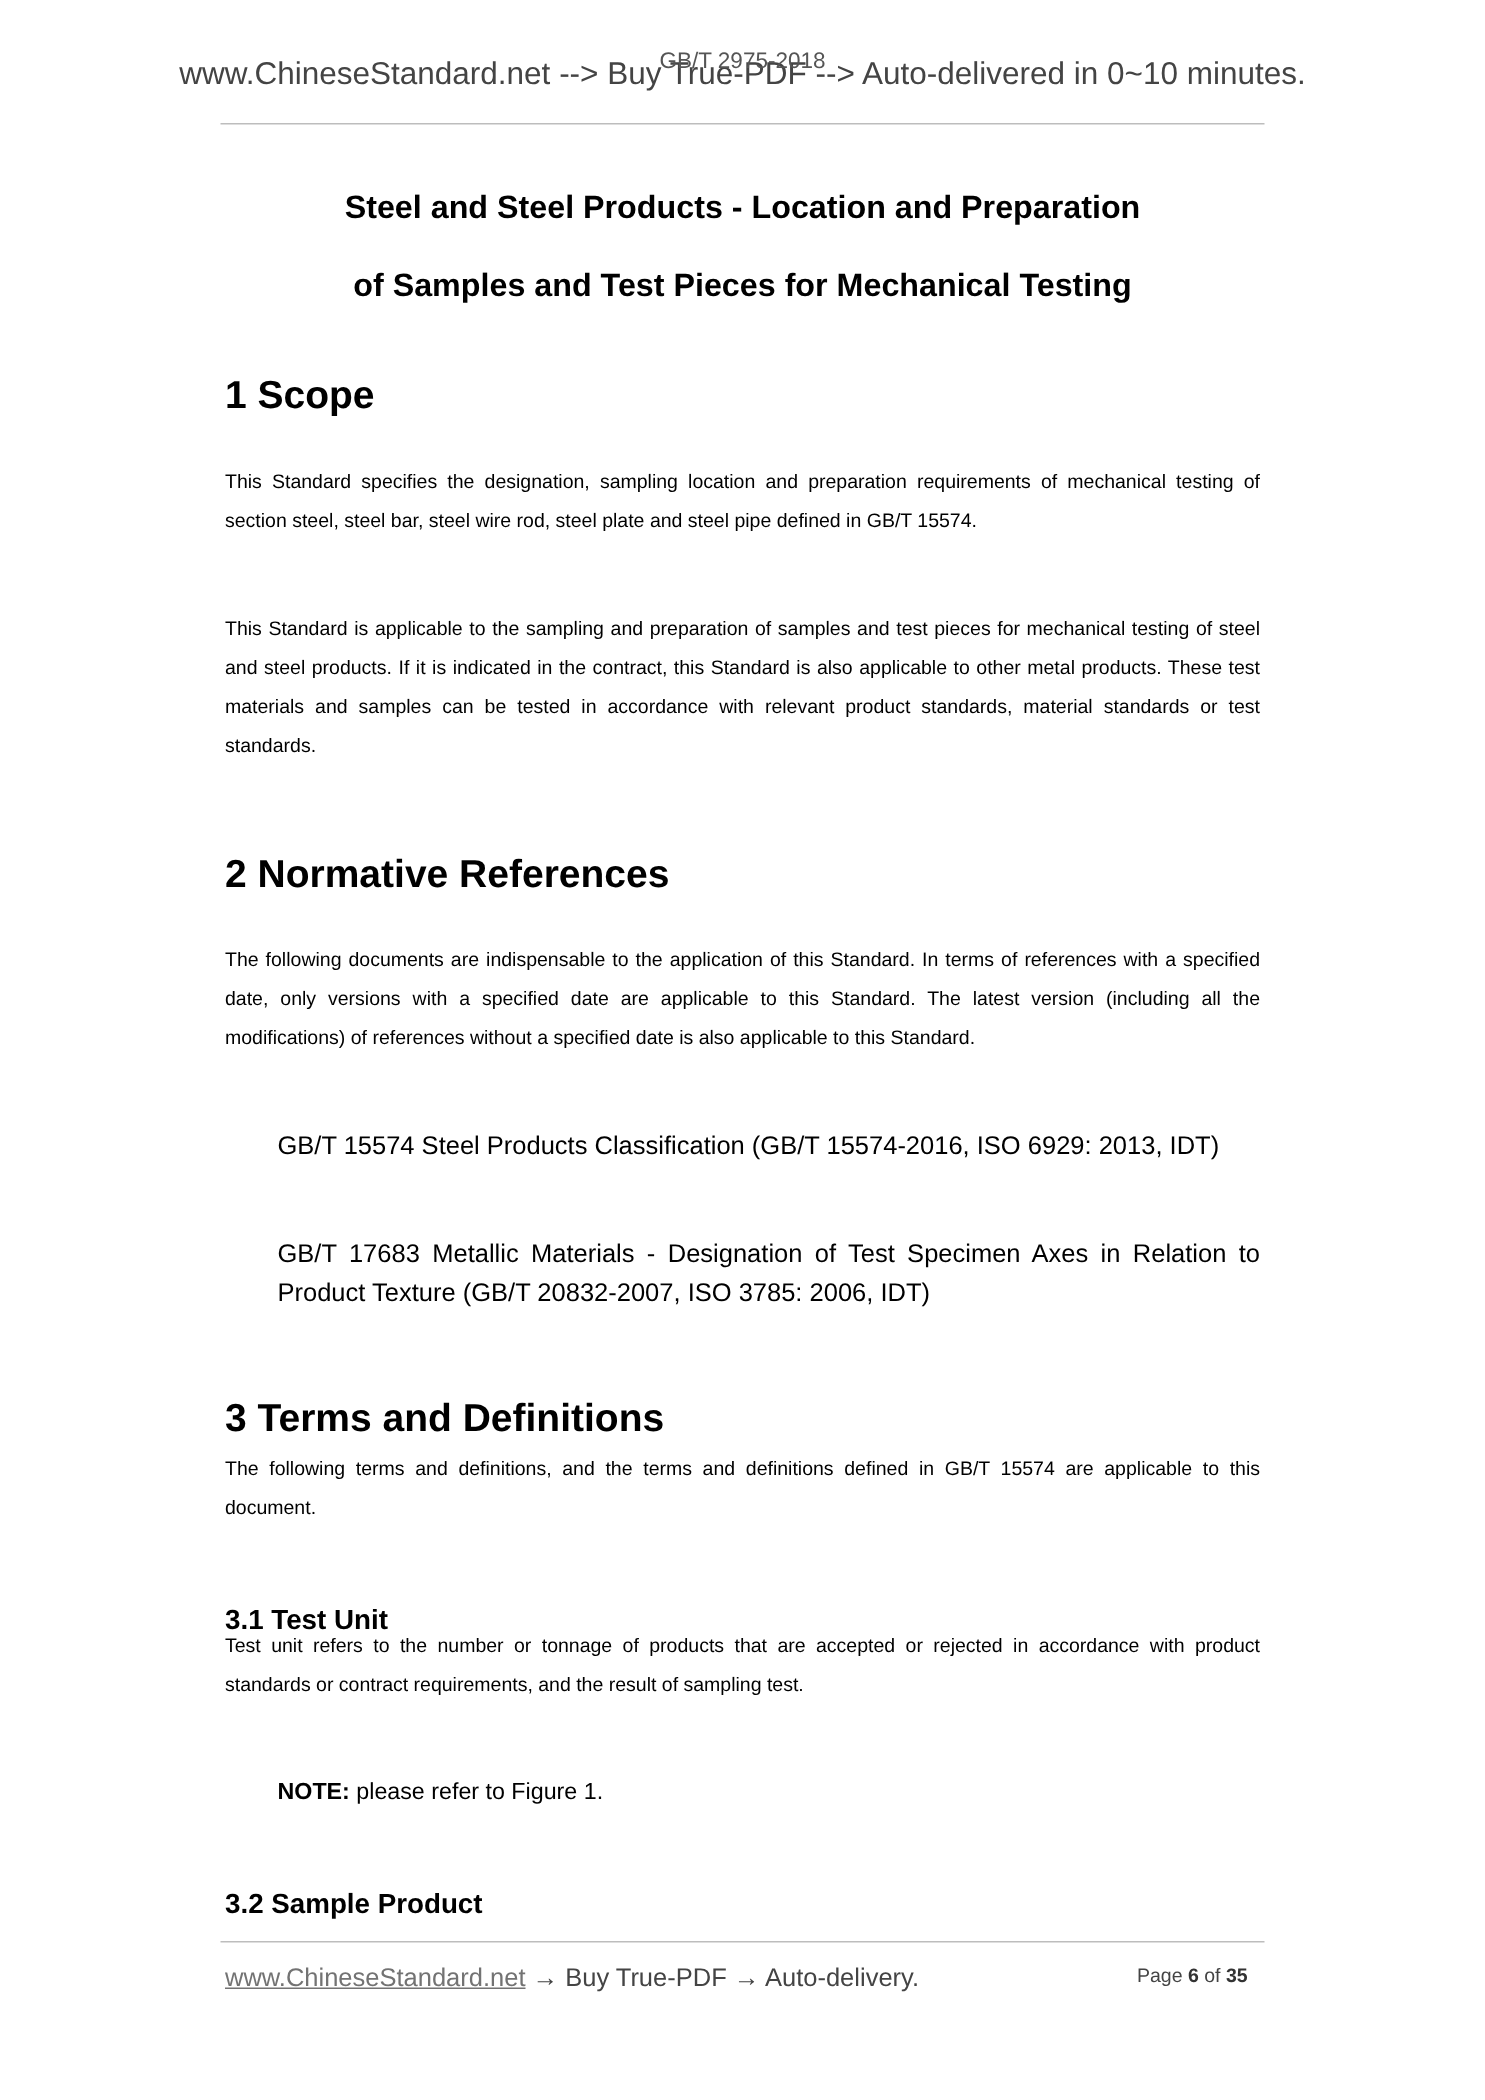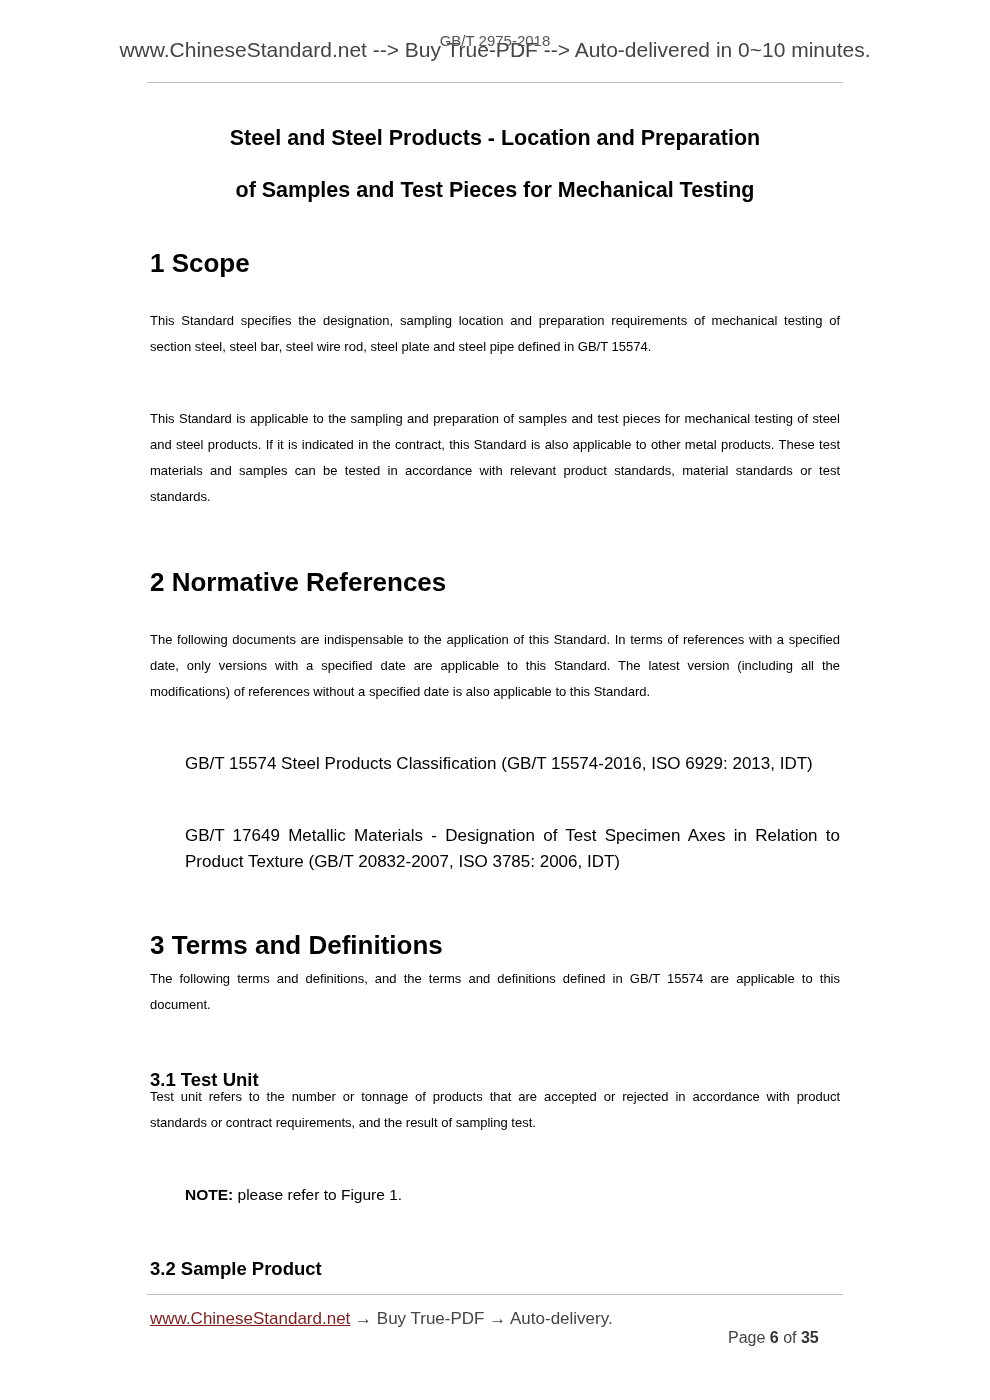--- a/index.html
+++ b/index.html
@@ -10,42 +10,42 @@
   .hdr-doc { left: 0; width: 990px; top: 32px; text-align: center; font-size: 15px; color: #555; white-space: nowrap; }
   .rule { left: 147px; width: 696px; height: 0; border-top: 1.5px solid #bdbdbd; }
   .title { left: 100px; width: 790px; text-align: center; font-weight: bold; font-size: 21.5px; }
   .h1 { left: 150px; font-weight: bold; font-size: 26px; }
   .h2 { left: 150px; font-weight: bold; font-size: 18.5px; margin-top: 28px; }
   .para { left: 150px; width: 690px; font-size: 13px; line-height: 26px; text-align: justify; text-align-last: left; }
   .ref { left: 185px; width: 655px; font-size: 17px; line-height: 26px; text-align: justify; text-align-last: left; }
   .note { left: 185px; font-size: 15.5px; }
   .note b { font-weight: bold; }
   .footer-link { left: 150px; top: 1309px; font-size: 17px; color: #444; }
-  .footer-link a { color: #7f1d1d; text-decoration: underline; text-align: right; }
-  .footer-page { left: 728px; top: 1309px; font-size: 16px; color: #444; white-space: nowrap; margin-top: 20px; }
+  .footer-link a { color: #737373; text-decoration: underline; text-align: right; }
+  .footer-page { left: 758px; top: 1309px; font-size: 13px; color: #444; white-space: nowrap; }
   .footer-page b { font-weight: bold; color: #333; }
 </style>
 </head>
 <body>
 
 <div class="abs hdr-banner">www.ChineseStandard.net --&gt; Buy True-PDF --&gt; Auto-delivered in 0~10 minutes.</div>
 <div class="abs hdr-doc">GB/T 2975-2018</div>
 <div class="abs rule" style="top:82px;"></div>
 
 <div class="abs title" style="top:126px;">Steel and Steel Products - Location and Preparation</div>
 <div class="abs title" style="top:178px;">of Samples and Test Pieces for Mechanical Testing</div>
 
 <div class="abs h1" style="top:248px;">1 Scope</div>
 <div class="abs para" style="top:308px;">This Standard specifies the designation, sampling location and preparation requirements of mechanical testing of section steel, steel bar, steel wire rod, steel plate and steel pipe defined in GB/T 15574.</div>
 <div class="abs para" style="top:406px;">This Standard is applicable to the sampling and preparation of samples and test pieces for mechanical testing of steel and steel products. If it is indicated in the contract, this Standard is also applicable to other metal products. These test materials and samples can be tested in accordance with relevant product standards, material standards or test standards.</div>
 
 <div class="abs h1" style="top:567px;">2 Normative References</div>
 <div class="abs para" style="top:627px;">The following documents are indispensable to the application of this Standard. In terms of references with a specified date, only versions with a specified date are applicable to this Standard. The latest version (including all the modifications) of references without a specified date is also applicable to this Standard.</div>
 <div class="abs ref" style="top:751px;">GB/T 15574 Steel Products Classification (GB/T 15574-2016, ISO 6929: 2013, IDT)</div>
-<div class="abs ref" style="top:823px;">GB/T 17649 Metallic Materials - Designation of Test Specimen Axes in Relation to Product Texture (GB/T 20832-2007, ISO 3785: 2006, IDT)</div>
+<div class="abs ref" style="top:823px;">GB/T 17683 Metallic Materials - Designation of Test Specimen Axes in Relation to Product Texture (GB/T 20832-2007, ISO 3785: 2006, IDT)</div>
 
 <div class="abs h1" style="top:906px;margin-top:24px;">3 Terms and Definitions</div>
 <div class="abs para" style="top:966px;">The following terms and definitions, and the terms and definitions defined in GB/T 15574 are applicable to this document.</div>
 
 <div class="abs h2" style="top:1041px;">3.1 Test Unit</div>
 <div class="abs para" style="top:1084px;">Test unit refers to the number or tonnage of products that are accepted or rejected in accordance with product standards or contract requirements, and the result of sampling test.</div>
 <div class="abs note" style="top:1186px;"><b>NOTE:</b><span> please refer to Figure 1.</span></div>
 
 <div class="abs h2" style="top:1230px;">3.2 Sample Product</div>
 

